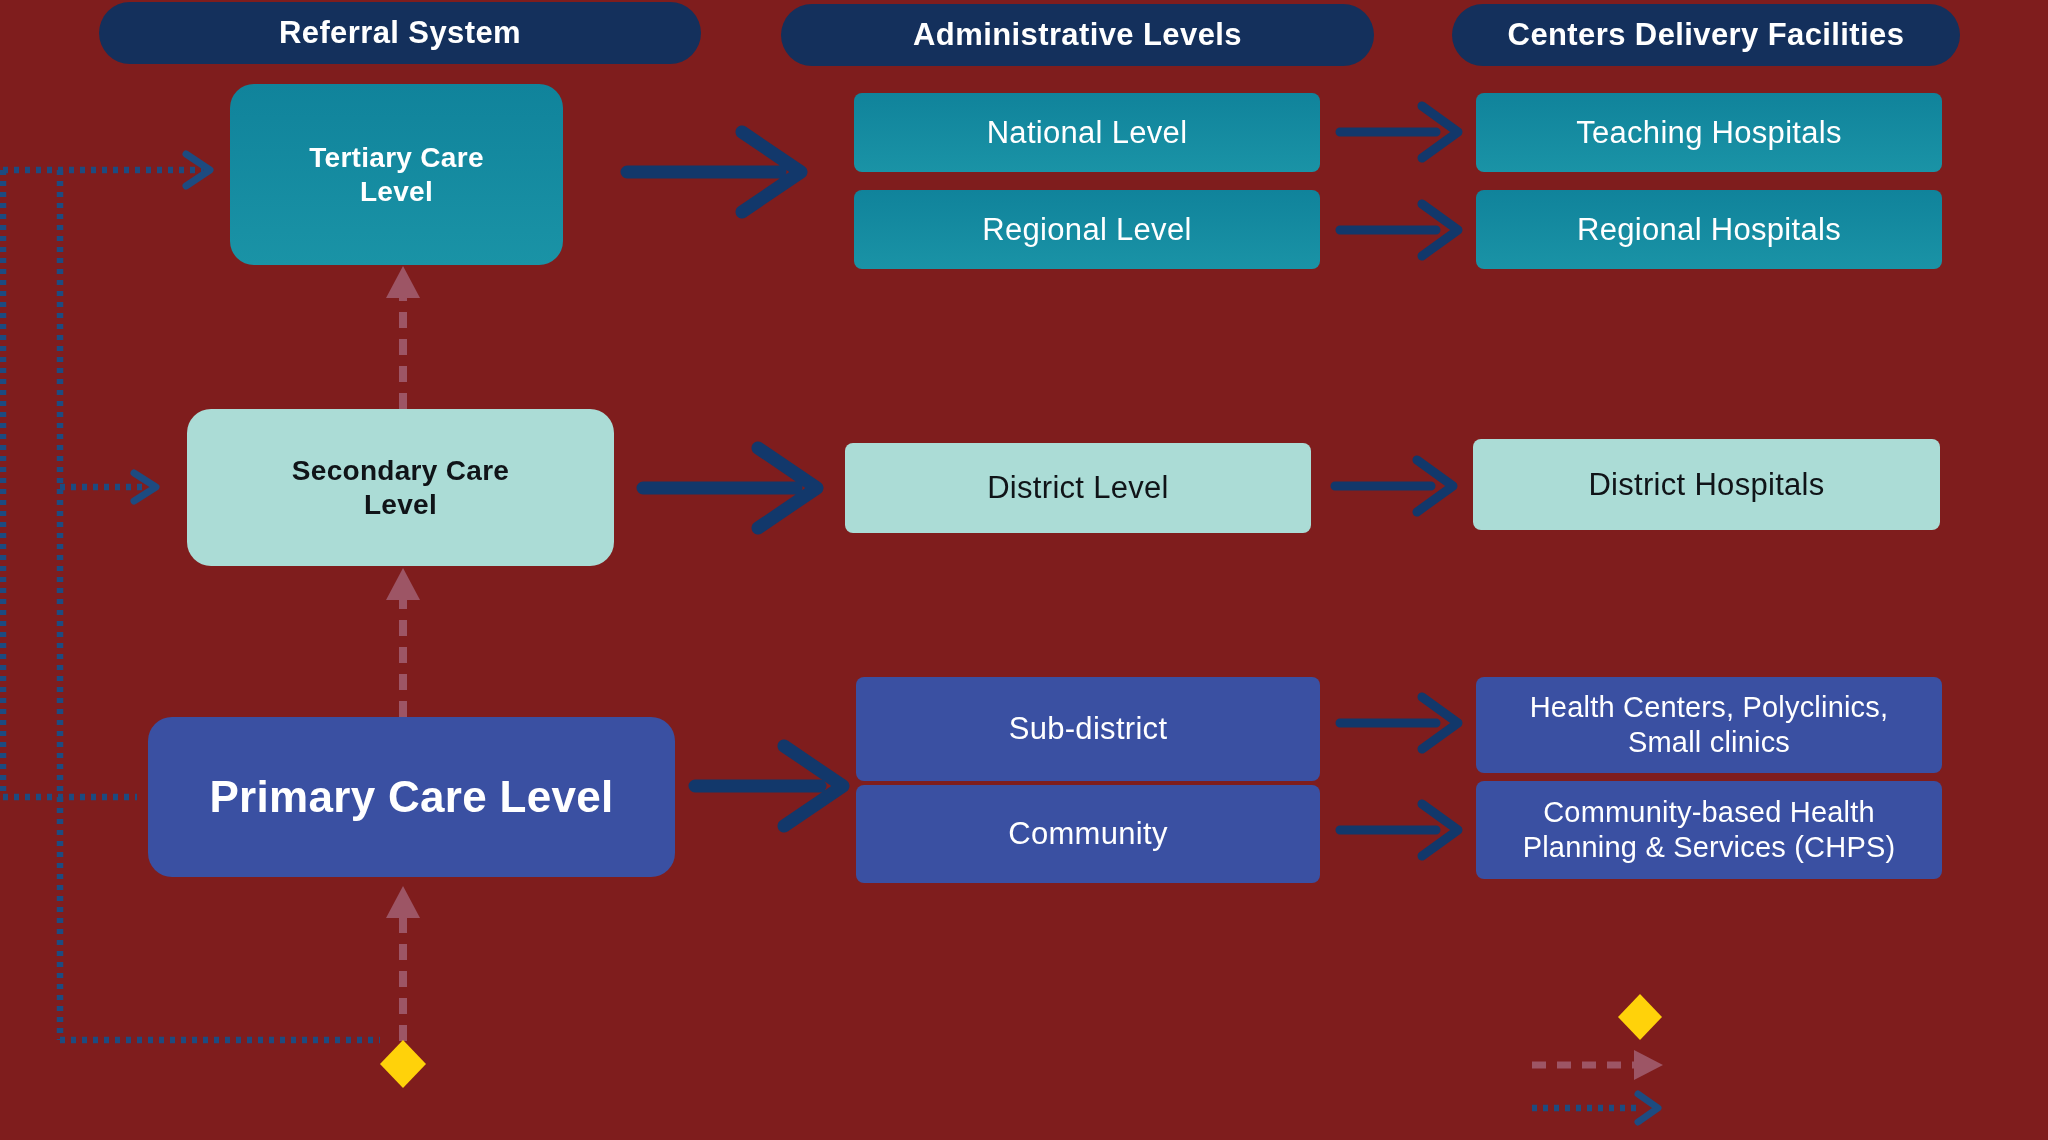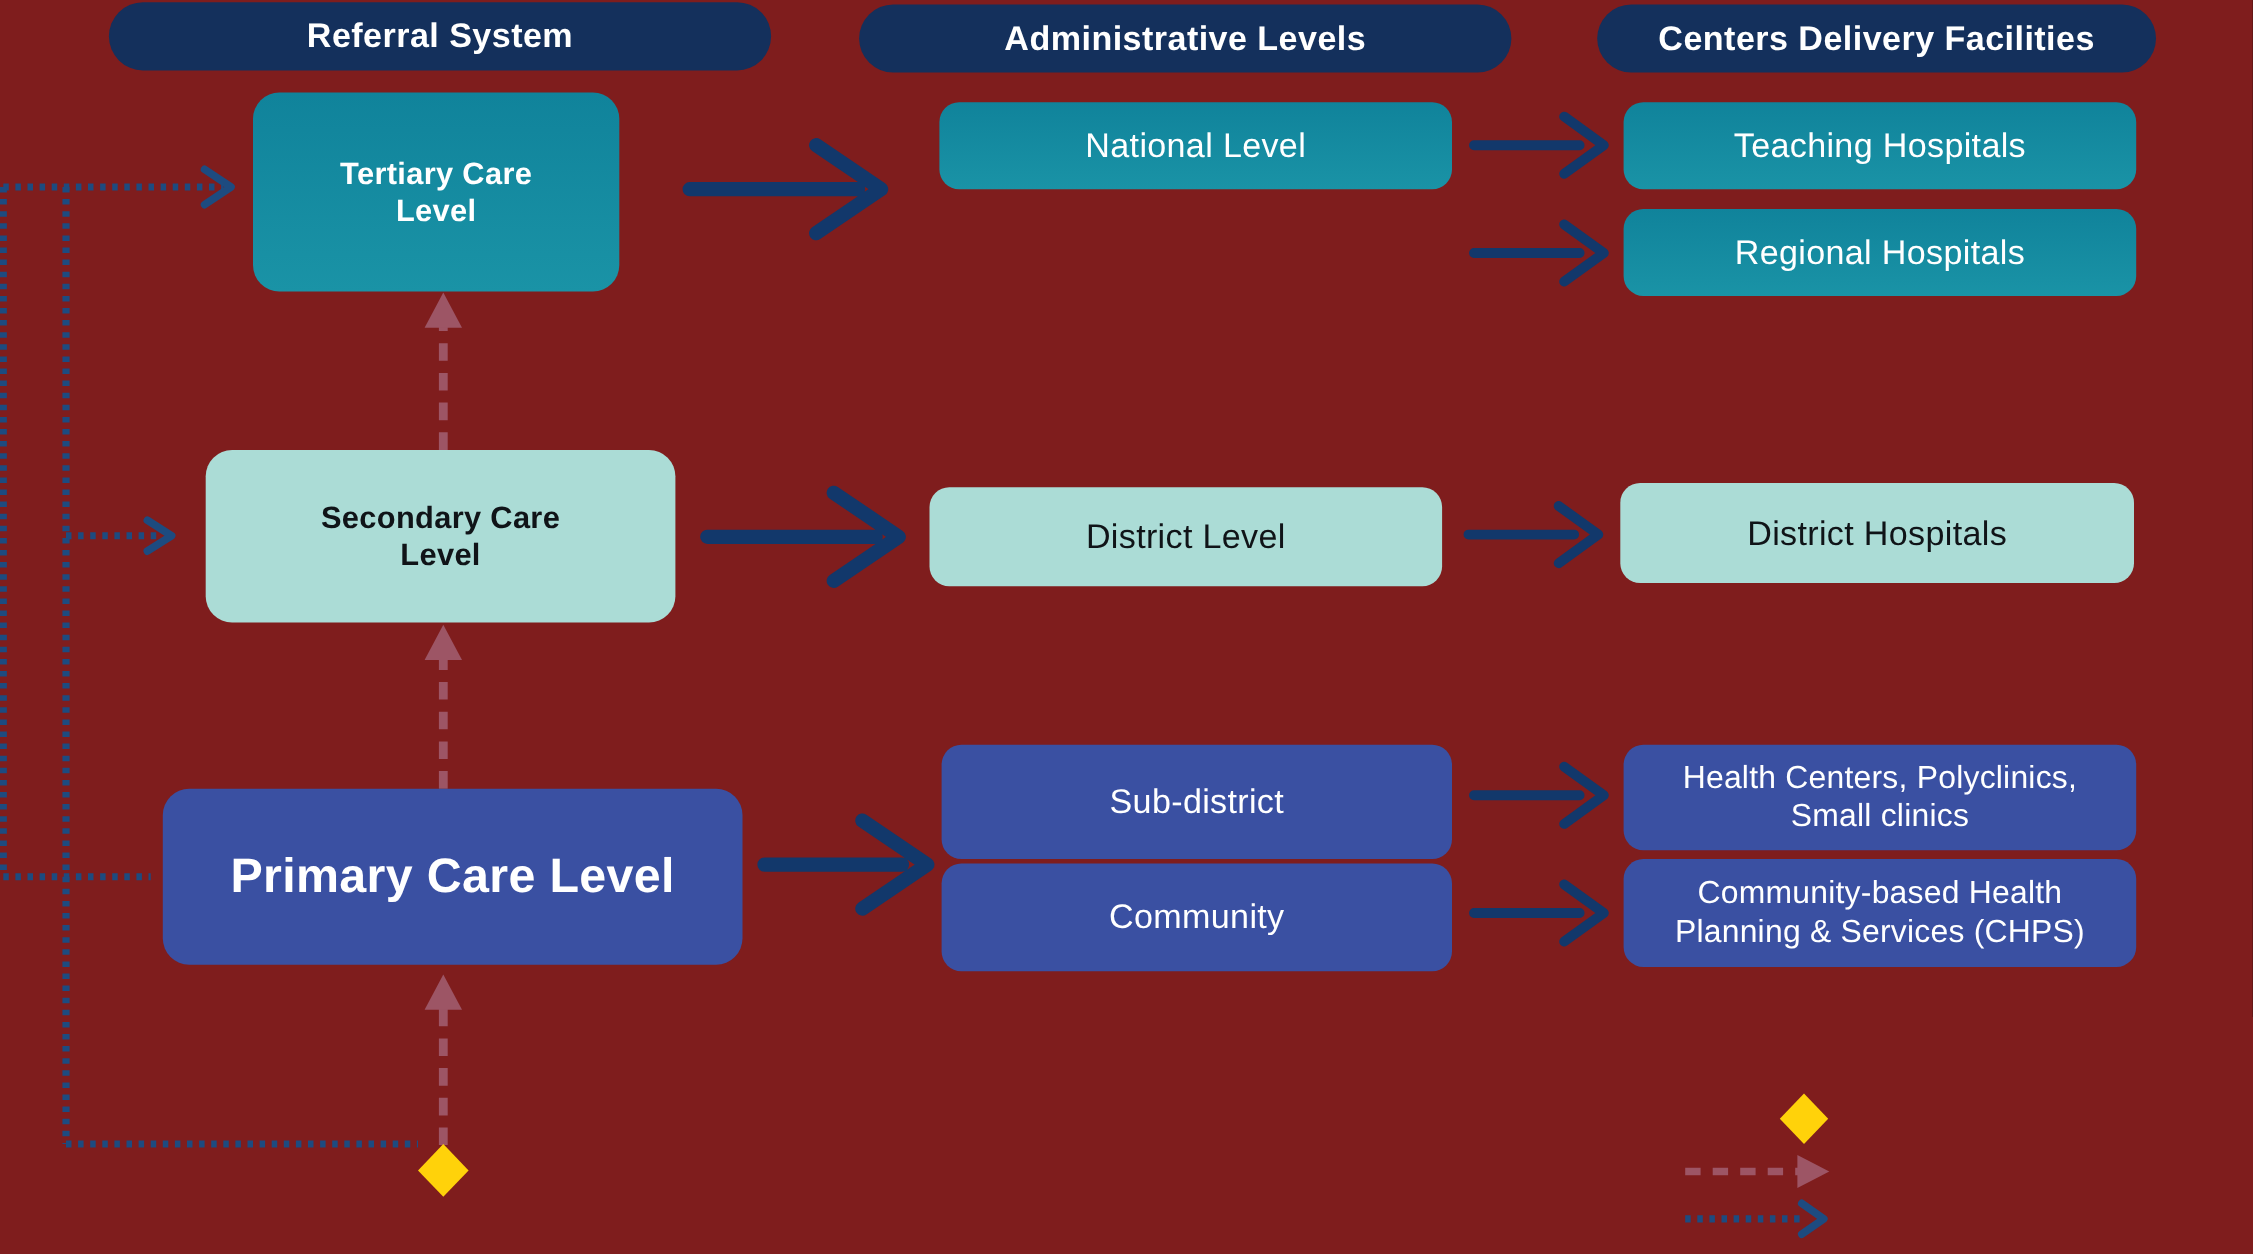--- a/index.html
+++ b/index.html
@@ -9,21 +9,21 @@
     padding-left:11px;
   }
   .connectors{position:absolute;left:0;top:0;width:2048px;height:1140px;}
   .pill{
     position:absolute;background:#14305c;border-radius:34px;
     display:flex;align-items:center;justify-content:center;
     color:#fff;font-weight:bold;font-size:31px;letter-spacing:.4px;
   }
   .box{
     position:absolute;display:flex;align-items:center;justify-content:center;
-    text-align:center;border-radius:18px;
+    text-align:center;border-radius:8px;
   }
   .box .label{white-space:pre-line;}
   .teal{background:linear-gradient(180deg,#10839b 0%,#1a93a6 100%);color:#fff;}
   .mint{background:#abdcd6;color:#101418;}
   .royal{background:#3a50a2;color:#fff;}
   .lg{font-size:28px;font-weight:bold;line-height:1.18;letter-spacing:.3px;}
   .xl{font-size:44px;font-weight:bold;letter-spacing:.3px;}
   .md{font-size:31px;font-weight:400;letter-spacing:.3px;}
   .sm{font-size:29px;font-weight:400;line-height:1.22;letter-spacing:.2px;}
   .big-radius{border-radius:24px;}
@@ -97,20 +97,23 @@
     <span class="label lg">Secondary Care
 Level</span>
   </div>
   <div class="box royal big-radius" style="left:148px;top:717px;width:527px;height:160px;text-align:center;">
     <span class="label xl">Primary Care Level</span>
   </div>
 
   <div class="box teal" style="left:854px;top:93px;width:466px;height:79px;">
     <span class="label md">National Level</span>
   </div>
+  <div class="box teal" style="left:854px;top:190px;width:466px;height:79px;">
+    <span class="label md">Regional Level</span>
+  </div>
   <div class="box mint" style="left:845px;top:443px;width:466px;height:90px;">
     <span class="label md">District Level</span>
   </div>
   <div class="box royal" style="left:856px;top:677px;width:464px;height:104px;">
     <span class="label md">Sub-district</span>
   </div>
   <div class="box royal" style="left:856px;top:785px;width:464px;height:98px;">
     <span class="label md">Community</span>
   </div>
 

